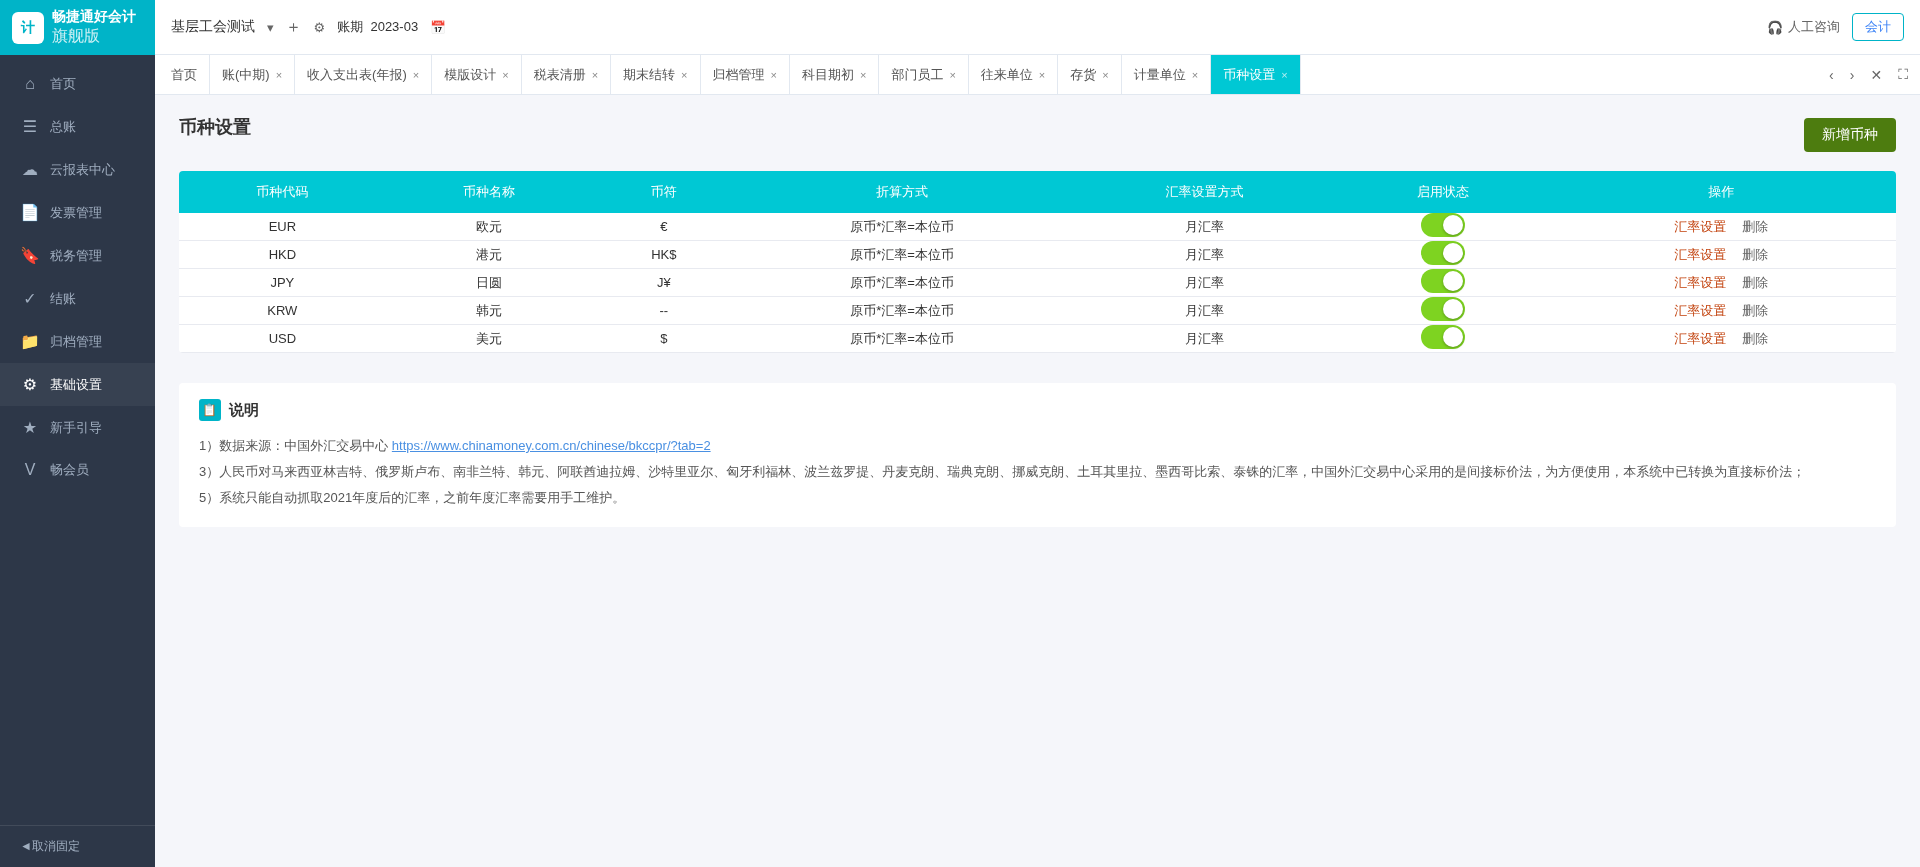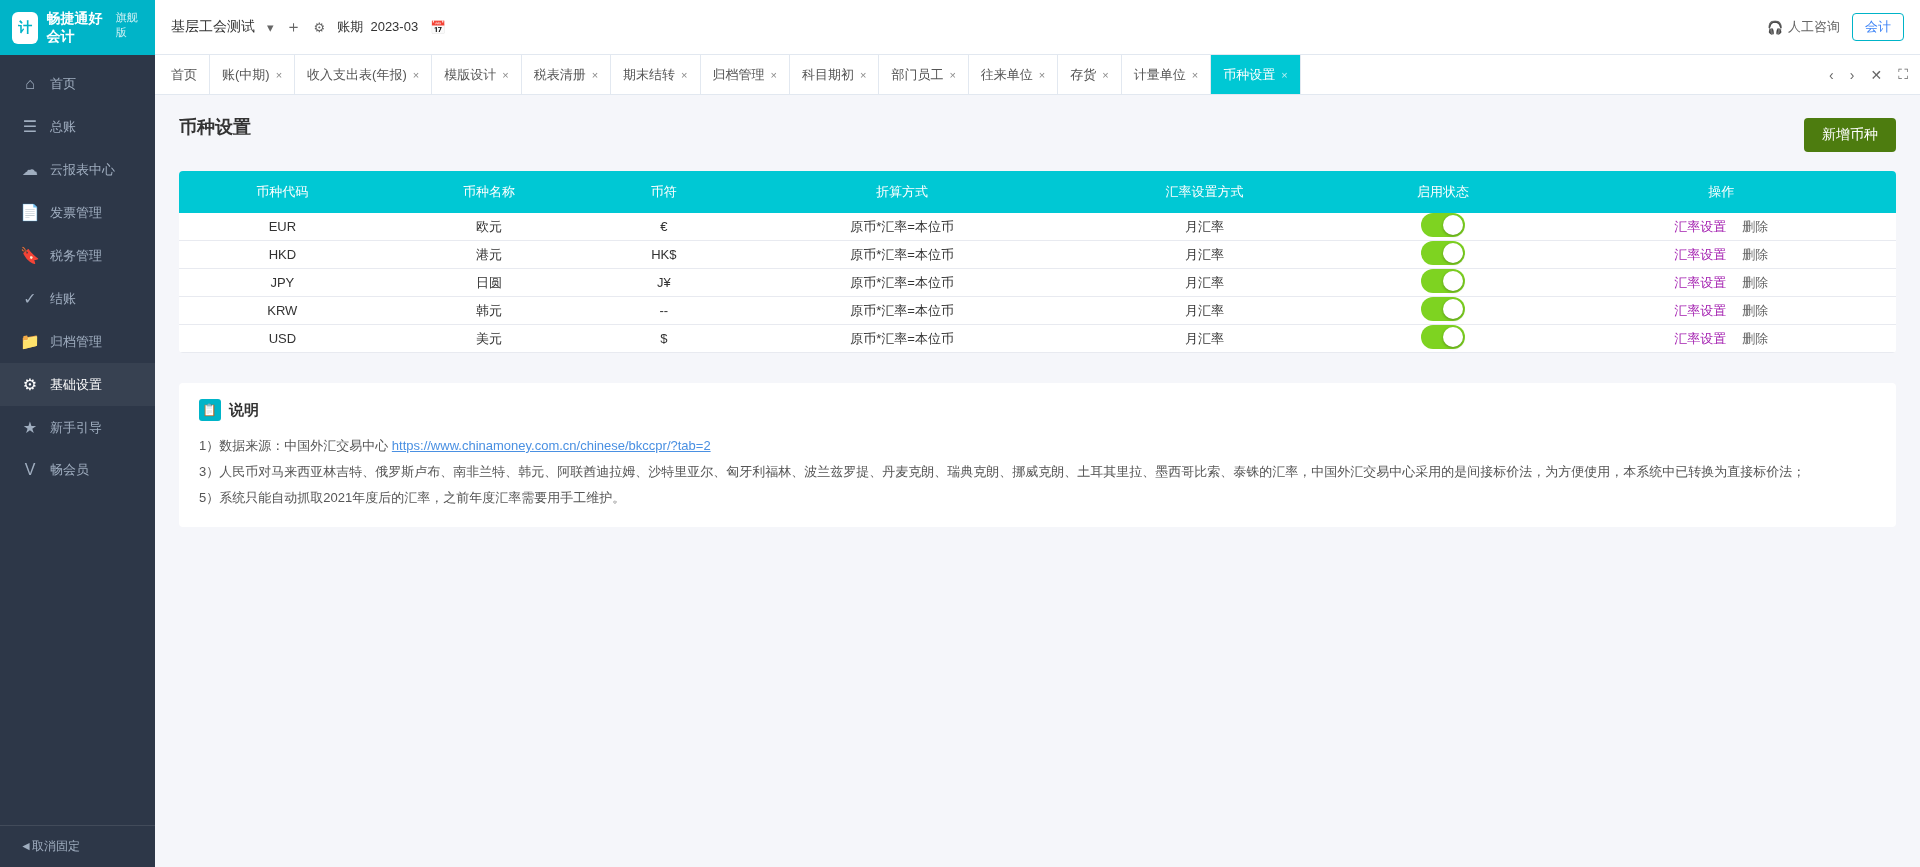--- a/index.html
+++ b/index.html
@@ -23,23 +23,23 @@
       gap: 8px;
       height: 55px;
     }
     .logo-icon {
       width: 32px; height: 32px;
       background: #fff;
       border-radius: 6px;
       display: flex; align-items: center; justify-content: center;
       color: #00b4c8; font-weight: bold; font-size: 14px;
     }
-    .logo-text { display: flex; flex-direction: row; }
+    .logo-text { display: flex; flex-direction: column; }
     .logo-title { font-size: 14px; font-weight: bold; color: #fff; }
-    .logo-subtitle { font-size: 11px; color: rgba(255,255,255,0.8); }
+    .logo-subtitle { font-size: 16px; color: rgba(255,255,255,0.8); }
 
     .sidebar-nav { flex: 1; padding-top: 8px; }
     .nav-item {
       display: flex; align-items: center; gap: 10px;
       padding: 12px 20px;
       cursor: pointer;
       color: #a0aec0;
       font-size: 13px;
       transition: background 0.2s;
     }
@@ -169,21 +169,21 @@
       border-bottom: 1px solid #e8eaf0;
     }
     .data-table tbody td {
       padding: 0 16px;
       text-align: center;
       color: #333;
       font-size: 13px;
     }
 
     .action-link {
-      color: #a21caf;
+      color: #c2410c;
       cursor: pointer;
       margin: 0 8px;
       font-size: 13px;
     }
     .delete-link {
       color: #666;
       cursor: pointer;
       margin: 0 8px;
       font-size: 13px;
     }

